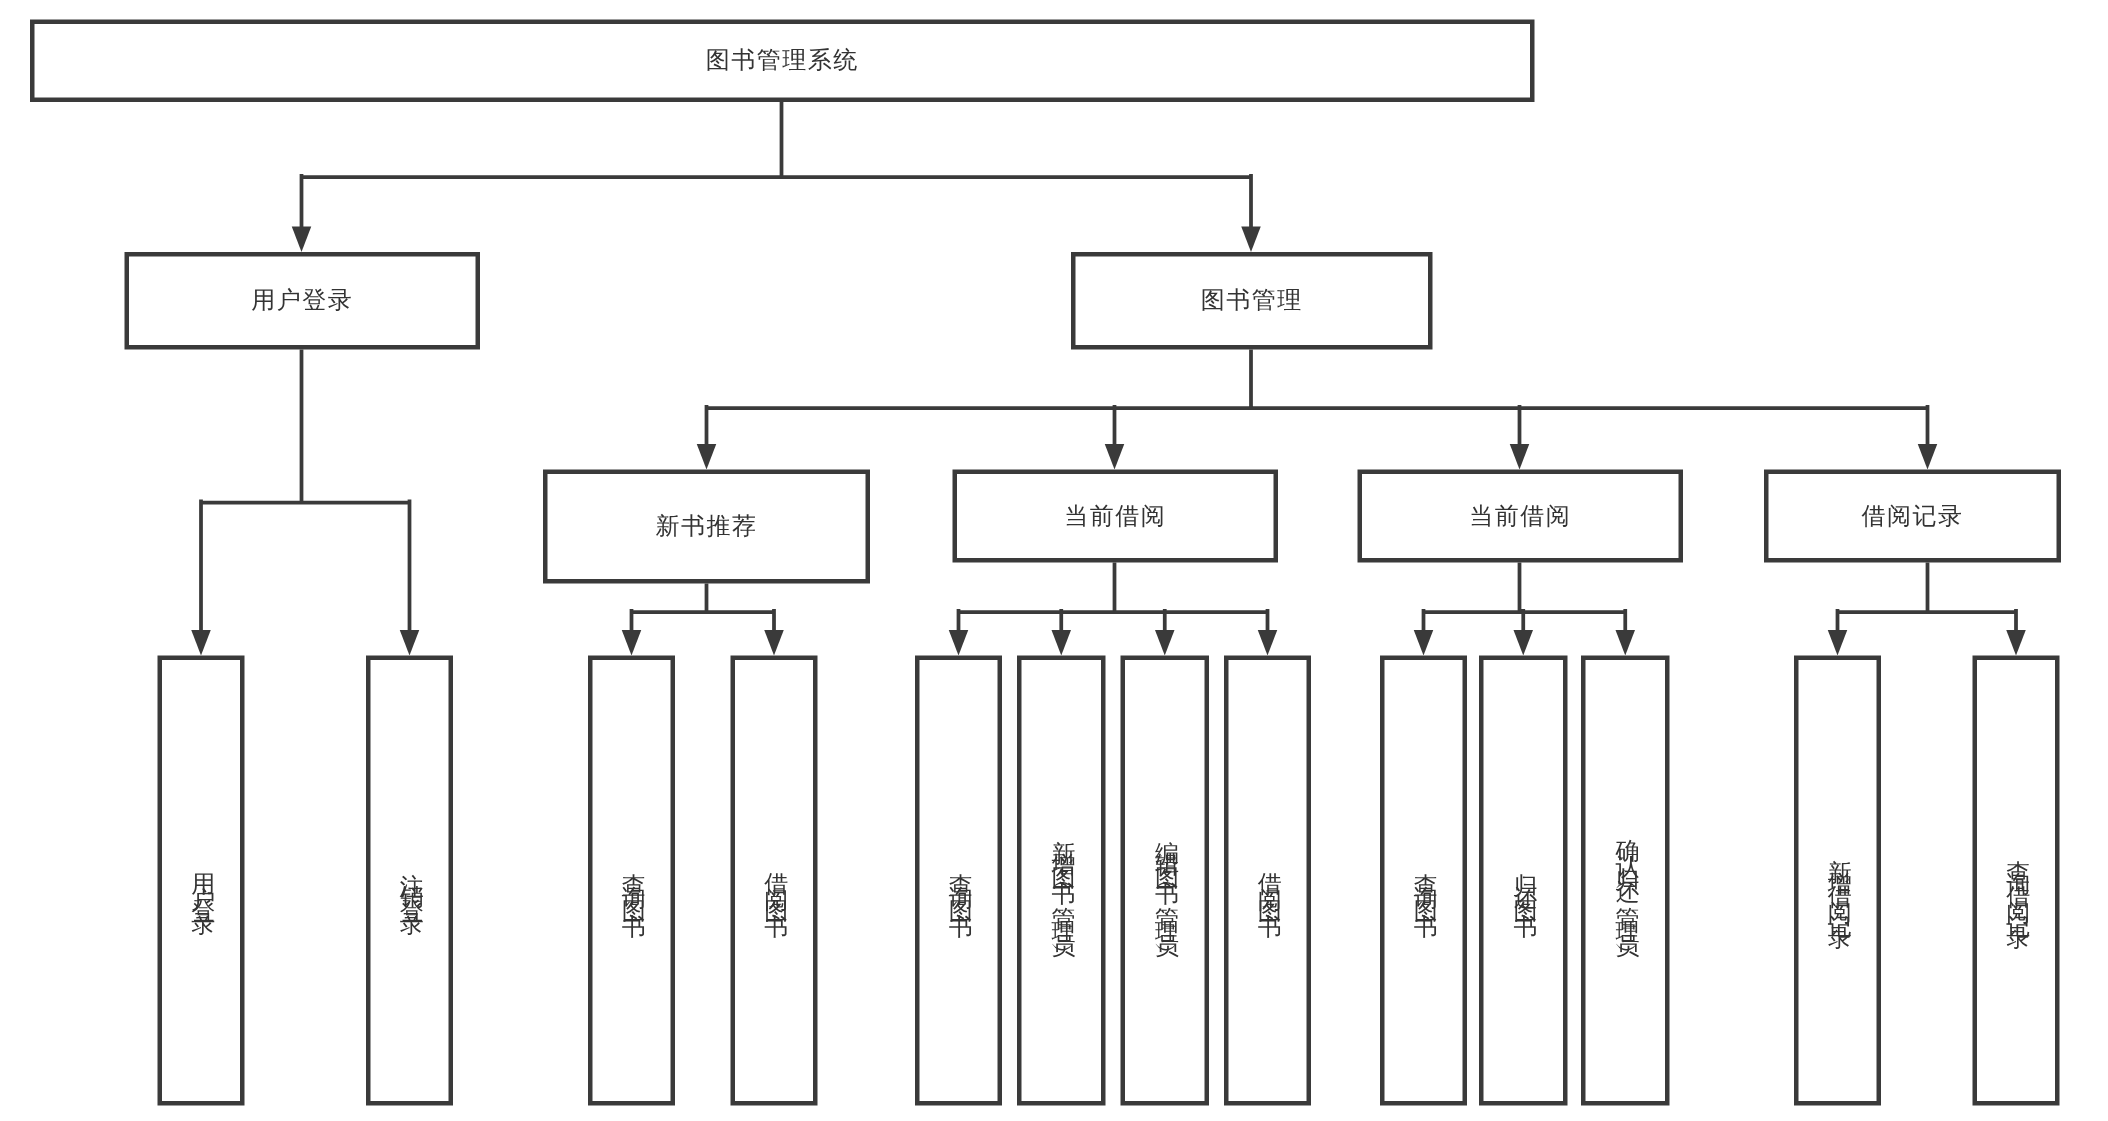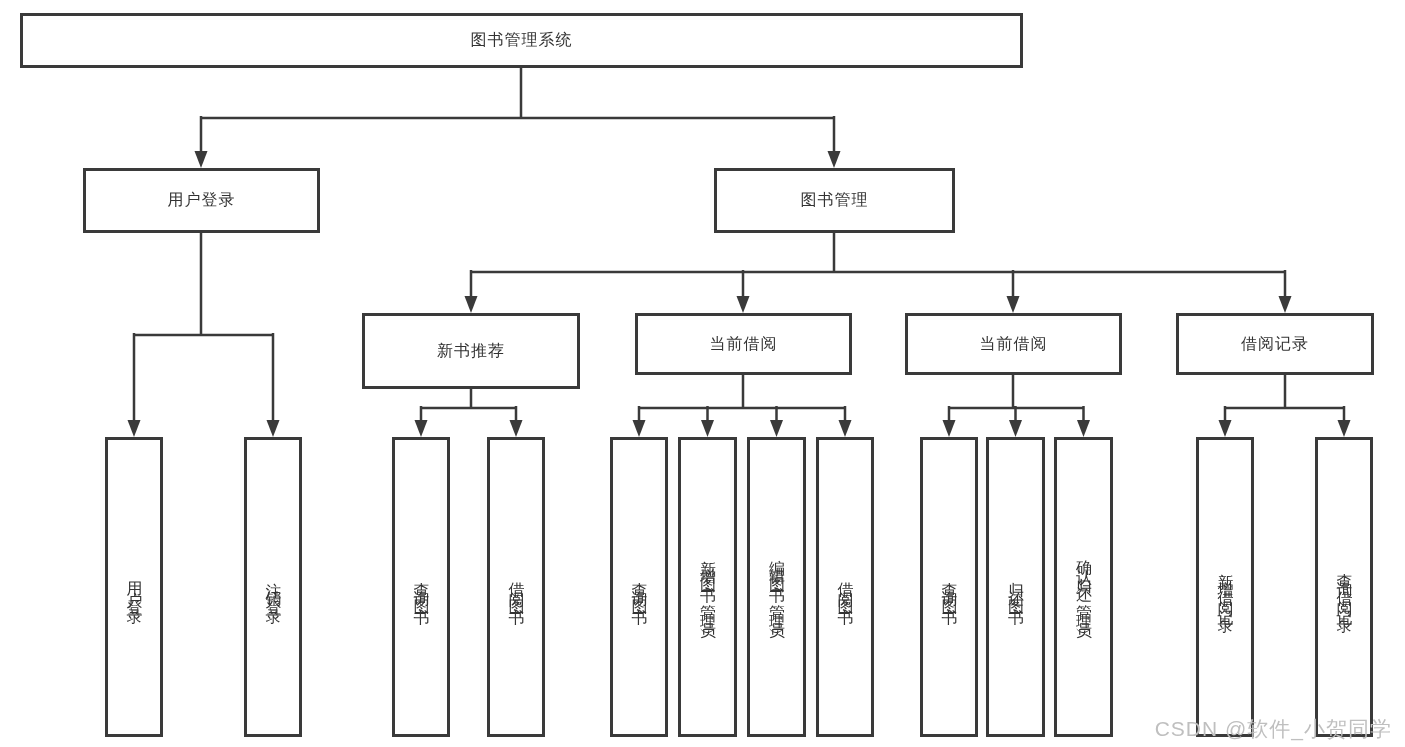--- a/index.html
+++ b/index.html
@@ -134,14 +134,13 @@
   <div class="node v" style="left:747px; top:437px; width:59px; height:300px;">编辑图书（管理员）</div>
   <div class="node v" style="left:816px; top:437px; width:58px; height:300px;">借阅图书</div>
 
   <div class="node v" style="left:920px; top:437px; width:58px; height:300px;">查询图书</div>
   <div class="node v" style="left:986px; top:437px; width:59px; height:300px;">归还图书</div>
   <div class="node v" style="left:1054px; top:437px; width:59px; height:300px;">确认归还（管理员）</div>
 
   <div class="node v" style="left:1196px; top:437px; width:58px; height:300px;">新增借阅记录</div>
   <div class="node v" style="left:1315px; top:437px; width:58px; height:300px;">查询借阅记录</div>
 
-  <div class="watermark">CSDN @软件_小贺同学</div>
 </div>
 
 </body></html>

